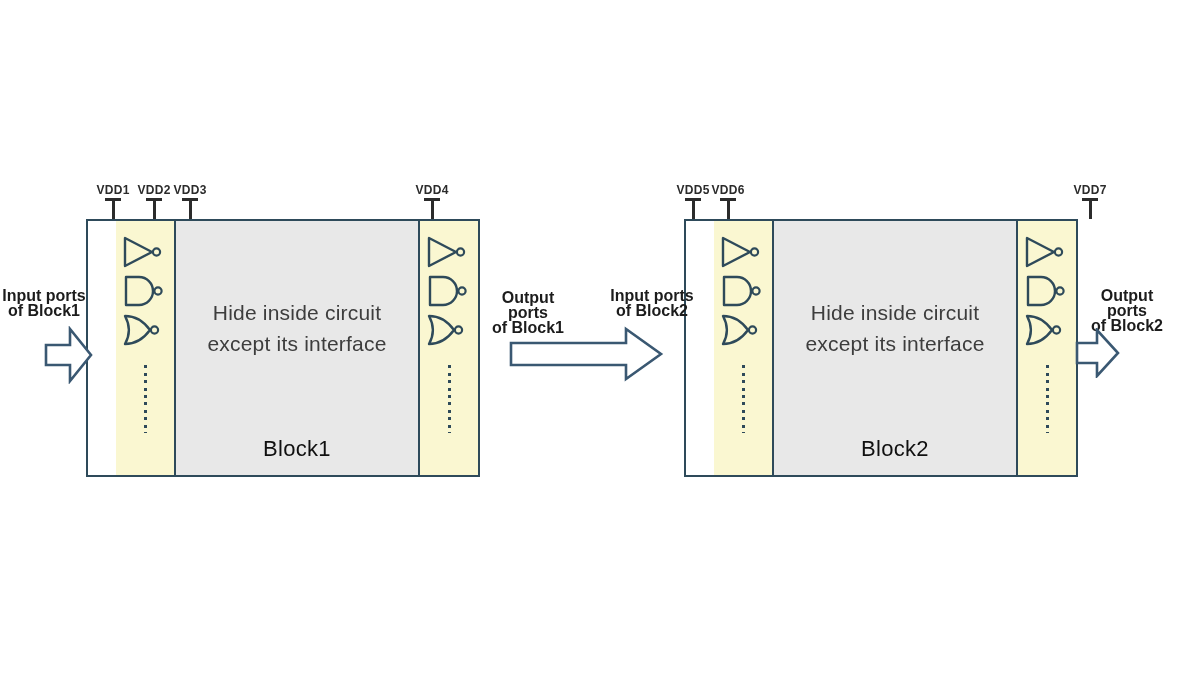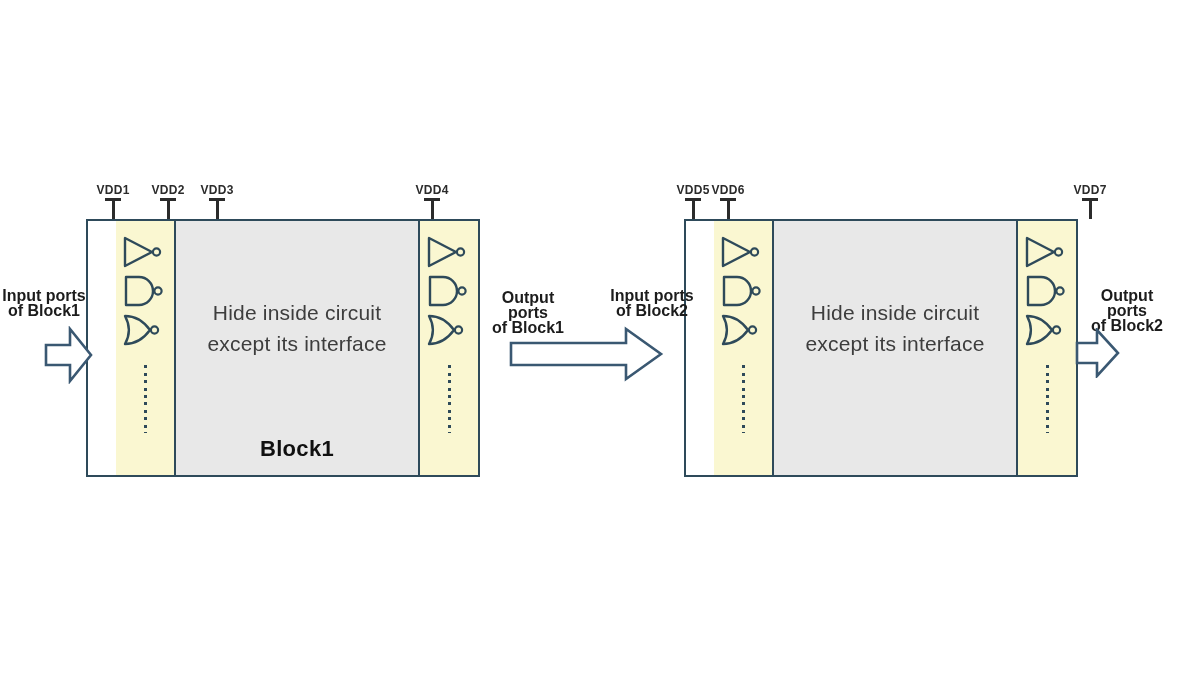--- a/index.html
+++ b/index.html
@@ -19,21 +19,21 @@
   .block { position:absolute; display:flex; border:2px solid var(--border_navy); background:#fff;padding-left:28px; }
   .strip { width:60px; background:var(--strip_yellow); display:flex; flex-direction:column;
     align-items:center; padding-top:14px; }
   .strip.left  { border-right:2px solid var(--border_navy); }
   .strip.right { border-left:2px solid var(--border_navy); }
   .center { flex:1; background:var(--center_gray); position:relative; }
 
   .center-text { position:absolute; top:76px; left:0; right:0; text-align:center;
     font-size:21px; line-height:31px; color:var(--center_text_gray); letter-spacing:0.2px; }
   .block-title { position:absolute; bottom:13px; left:0; right:0; text-align:center;
-    font-size:22px; font-weight:bold; color:#101010; letter-spacing:0.3px; }
+    font-size:22px; font-weight:normal; color:#101010; letter-spacing:0.3px; }
 
   .gate { margin-bottom:5px; color:var(--border_navy); }
   .dots { width:3px; height:68px; margin-top:13px;
     background-image:repeating-linear-gradient(to bottom, var(--border_navy) 0 3px, transparent 3px 7.5px); }
 
   .vdd-pin { position:absolute; top:184px; width:44px; display:flex;
     flex-direction:column; align-items:center; }
   .vdd-label { font-size:12px; font-weight:bold; color:var(--pin_dark); letter-spacing:0.3px; line-height:12px; }
   .vdd-bar  { width:16px; height:3px; background:var(--pin_dark); margin-top:2px; }
   .vdd-stem { width:3px; height:18px; background:var(--pin_dark); }
@@ -89,26 +89,26 @@
       </svg>
       <div class="dots"></div>
     </div>
   </div>
 
   <div class="vdd-pin" style="left:91px">
     <div class="vdd-label">VDD1</div>
     <div class="vdd-bar"></div>
     <div class="vdd-stem"></div>
   </div>
-  <div class="vdd-pin" style="left:146px">
+  <div class="vdd-pin" style="left:132px">
     <div class="vdd-label">VDD2</div>
     <div class="vdd-bar"></div>
     <div class="vdd-stem"></div>
   </div>
-  <div class="vdd-pin" style="left:195px">
+  <div class="vdd-pin" style="left:168px">
     <div class="vdd-label">VDD3</div>
     <div class="vdd-bar"></div>
     <div class="vdd-stem"></div>
   </div>
   <div class="vdd-pin" style="left:410px">
     <div class="vdd-label">VDD4</div>
     <div class="vdd-bar"></div>
     <div class="vdd-stem"></div>
   </div>
 
@@ -145,20 +145,21 @@
         <circle cx="32.5" cy="17" r="3.6" fill="none" stroke="currentColor" stroke-width="2.2"></circle>
       </svg>
       <div class="dots"></div>
     </div>
 
     <div class="center">
       <div class="center-text">
         <div>Hide inside circuit</div>
         <div>except its interface</div>
       </div>
+      <div class="block-title">Block2</div>
     </div>
 
     <div class="strip right">
       <svg class="gate" width="46" height="34" viewBox="0 0 46 34">
         <polygon points="3,3 3,31 30,17" fill="none" stroke="currentColor" stroke-width="2.4" stroke-linejoin="round"></polygon>
         <circle cx="34.5" cy="17" r="3.6" fill="none" stroke="currentColor" stroke-width="2.2"></circle>
       </svg>
       <svg class="gate" width="46" height="34" viewBox="0 0 46 34">
         <path d="M4,3 h13 a14,14 0 0 1 0,28 h-13 Z" fill="none" stroke="currentColor" stroke-width="2.4" stroke-linejoin="round"></path>
         <circle cx="36" cy="17" r="3.6" fill="none" stroke="currentColor" stroke-width="2.2"></circle>

